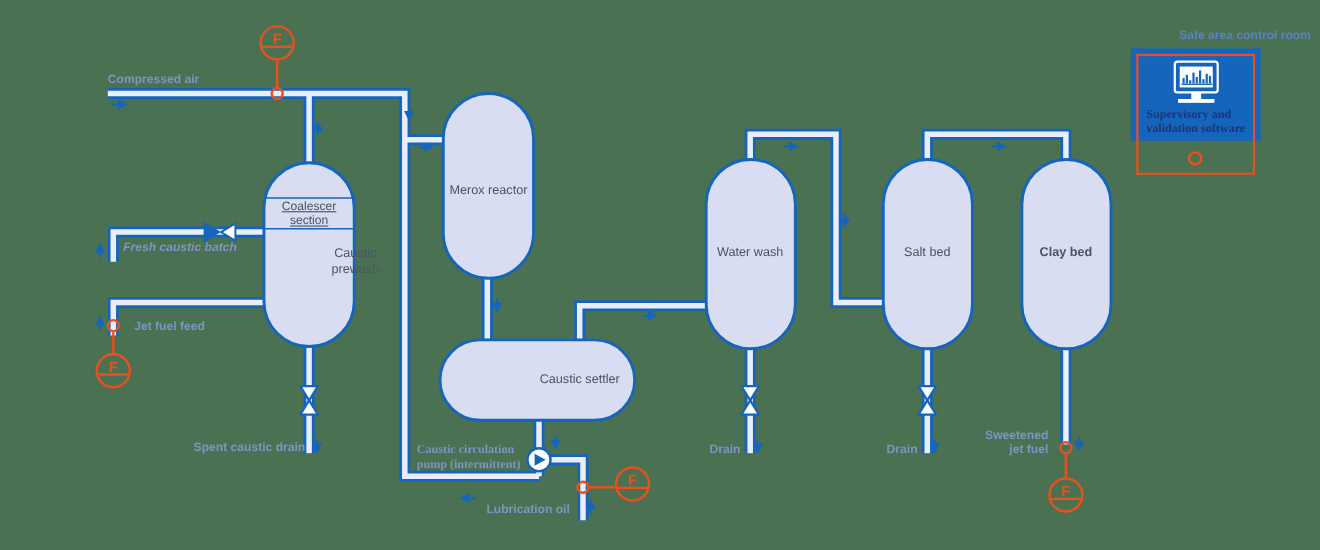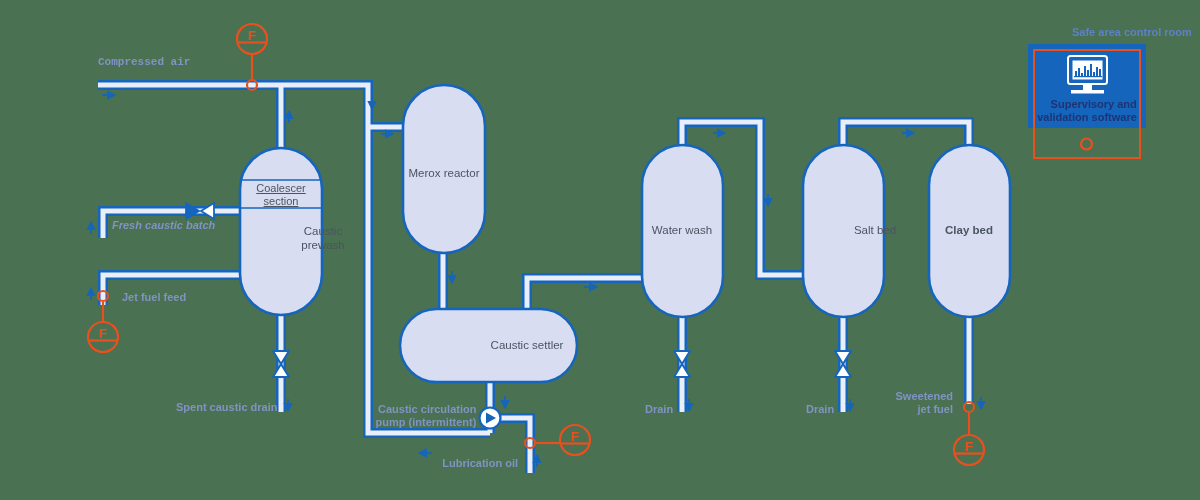--- a/index.html
+++ b/index.html
@@ -4,21 +4,21 @@
 <style>
   html,body{margin:0;padding:0;}
   body{width:1200px;height:500px;position:relative;background:#4A7152;
        font-family:"Liberation Sans",sans-serif;overflow:hidden;}
   #diagram-svg{position:absolute;left:0;top:0;}
   .lbl{position:absolute;font-size:11px;line-height:13px;font-weight:600;
        color:#8093C4;white-space:pre-line;}
   .vlbl{position:absolute;font-size:11.5px;line-height:13.5px;font-weight:400;
         color:#4A5560;transform:translateX(-50%);text-align:center;white-space:pre-line;}
   .r{transform:translateX(-100%);text-align:right;}
-  .c{transform:translateX(-50%);text-align:right;}
+  .c{transform:translateX(-50%);text-align:left;font-family:Liberation Serif, serif;}
   .ctitle{color:#5E80C6;margin-left:40px;}
   .software{color:#1E3474;font-weight:600;}
 </style>
 </head>
 <body>
 
 <svg id="diagram-svg" width="1200" height="500" viewBox="0 0 1200 500">
   <defs>
     <marker id="ah" viewBox="0 0 8 8" refX="6" refY="4" markerWidth="5.5" markerHeight="5.5" orient="auto">
       <path d="M0,0 L8,4 L0,8 Z" fill="#1565BD"></path>
@@ -164,21 +164,21 @@
         <rect x="1074" y="76" width="28" height="1.2"></rect>
       </g>
       <rect x="1083" y="84" width="9" height="6" fill="#FFFFFF"></rect>
       <rect x="1071" y="90" width="33" height="3.5" fill="#FFFFFF"></rect>
     </g>
     <rect x="1034" y="50" width="106" height="108" fill="none" stroke="#E8501E" stroke-width="2"></rect>
     <circle cx="1086.5" cy="144" r="5.5" fill="none" stroke="#E8501E" stroke-width="2.2"></circle>
   </g>
 </svg>
 
-<div class="lbl" style="left:98px;top:56px;font-family:Liberation Mono, monospace;">Compressed air</div>
+<div class="lbl" style="left:98px;top:66px;">Compressed air</div>
 <div class="lbl" style="left:112px;top:219px;font-style:italic;">Fresh caustic batch</div>
 <div class="lbl" style="left:122px;top:291px;">Jet fuel feed</div>
 <div class="lbl" style="left:176px;top:401px;">Spent caustic drain</div>
 <div class="lbl c" style="left:426px;top:403px;">Caustic circulation
 pump (intermittent)</div>
 <div class="lbl r" style="left:518px;top:457px;">Lubrication oil</div>
 <div class="lbl" style="left:645px;top:403px;">Drain</div>
 <div class="lbl" style="left:806px;top:403px;">Drain</div>
 <div class="lbl r" style="left:953px;top:390px;">Sweetened
 jet fuel</div>
@@ -186,14 +186,14 @@
 <div class="lbl software c" style="left:1087px;top:98px;">Supervisory and
 validation software</div>
 
 <div class="vlbl" style="left:281px;top:182px;font-size:11px;line-height:13px;text-decoration:underline;">Coalescer
 section</div>
 <div class="vlbl" style="left:281px;top:225px;margin-left:42px;">Caustic
 prewash</div>
 <div class="vlbl" style="left:444px;top:167px;">Merox reactor</div>
 <div class="vlbl" style="left:488px;top:339px;margin-left:39px;">Caustic settler</div>
 <div class="vlbl" style="left:682px;top:224px;">Water wash</div>
-<div class="vlbl" style="left:843px;top:224px;margin-left:32px;">Salt bed</div>
+<div class="vlbl" style="left:843px;top:224px;">Salt bed</div>
 <div class="vlbl" style="left:969px;top:224px;font-weight:bold;">Clay bed</div>
 
 </body></html>

